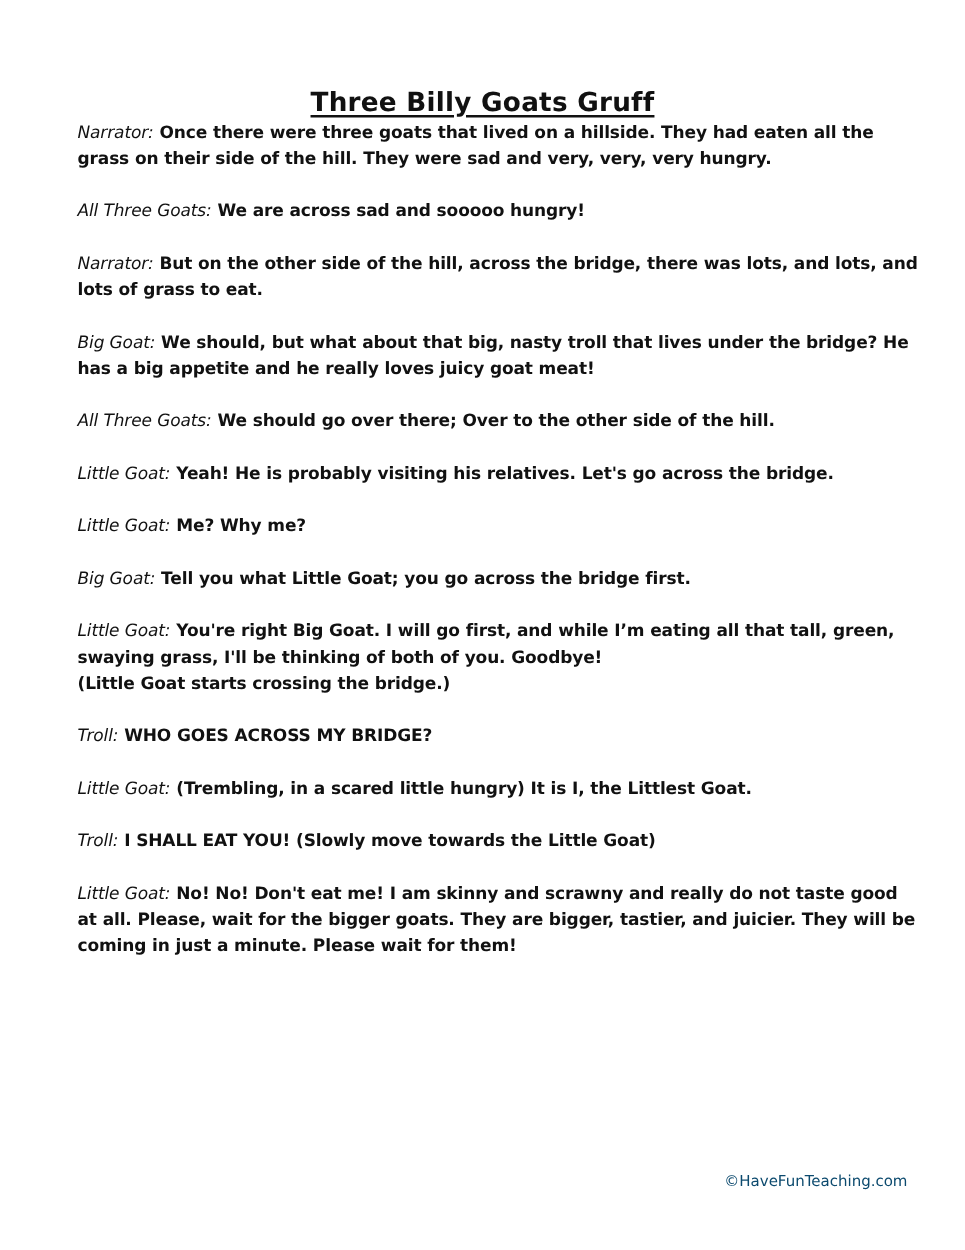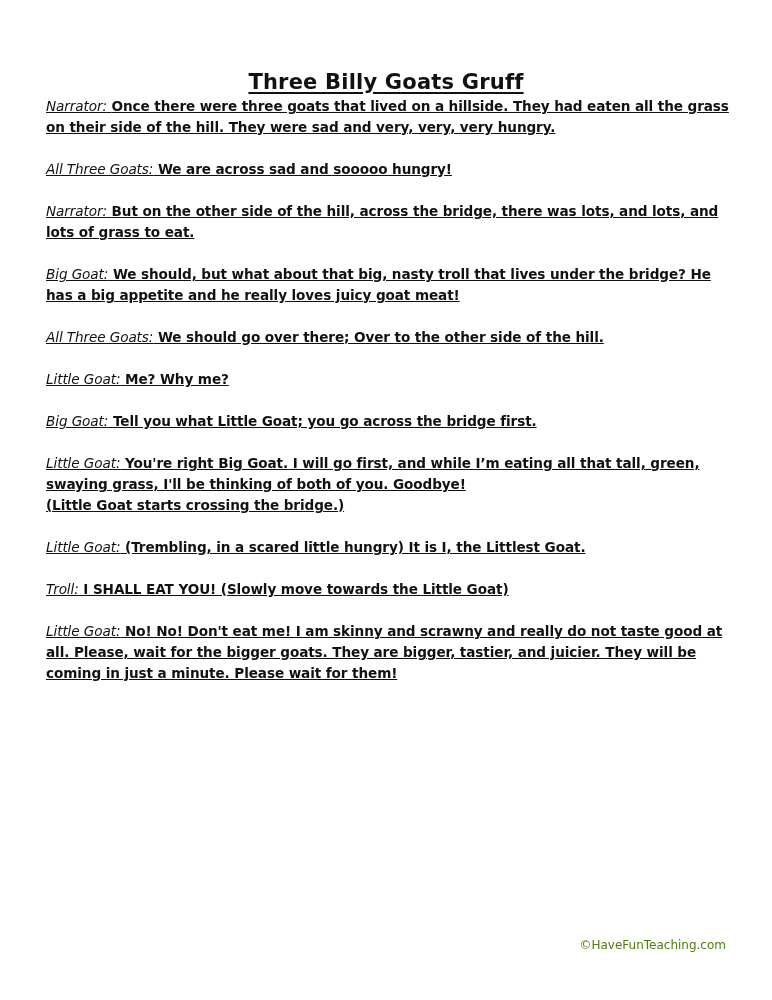--- a/index.html
+++ b/index.html
@@ -2,38 +2,40 @@
 <html><head>
 <meta charset="utf-8">
 <style>
   html, body { margin: 0; padding: 0; background: #ffffff; }
   body { width: 772px; height: 1000px; position: relative; overflow: hidden;
          font-family: "DejaVu Sans", sans-serif; color: #111; }
   .title { position: absolute; top: 46px; left: 0; width: 772px; text-align: center;
            font-size: 21px; font-weight: bold; text-decoration: underline;
            text-underline-offset: 3px; letter-spacing: 0.2px; margin-top: 24px; }
   .script { position: absolute; top: 96px; left: 46px; width: 690px; }
-  .line { font-size: 13.6px; line-height: 21px; font-weight: bold; margin: 0 0 21px 0;
-          letter-spacing: -0.1px; text-decoration: underline; }
+  .line { font-size: 13.6px; line-height: 21px; font-weight: bold; margin: 0 0 21px 16px;
+          letter-spacing: -0.1px; }
   .speaker { font-style: italic; font-weight: normal; }
   .stage { display: block; }
-  .footer { position: absolute; top: 938px; right: 46px; font-size: 12px; color: #4d7c0f; }
+  .footer { position: absolute; top: 938px; right: 46px; font-size: 12px; color: #0c4a6e; }
 </style>
 </head>
 <body>
 
 <div class="title">Three Billy Goats Gruff</div>
 
 <div class="script">
   <p class="line"><span class="speaker">Narrator:</span> <span>Once there were three goats that lived on a hillside. They had eaten all the grass on their side of the hill.  They were sad and very, very, very hungry.</span></p>
   <p class="line"><span class="speaker">All Three Goats:</span> <span>We are across sad and sooooo hungry!</span></p>
   <p class="line"><span class="speaker">Narrator:</span> <span>But on the other side of the hill, across the bridge, there was lots, and lots, and lots of grass to eat.</span></p>
   <p class="line"><span class="speaker">Big Goat:</span> <span>We should, but what about that big, nasty troll that lives under the bridge? He has a big appetite and he really loves juicy goat meat!</span></p>
   <p class="line"><span class="speaker">All Three Goats:</span> <span>We should go over there; Over to the other side of the hill.</span></p>
+  <p class="line"><span class="speaker">Little Goat:</span> <span>Yeah! He is probably visiting his relatives. Let's go across the bridge.</span></p>
   <p class="line"><span class="speaker">Little Goat:</span> <span>Me? Why me?</span></p>
   <p class="line"><span class="speaker">Big Goat:</span> <span>Tell you what Little Goat; you go across the bridge first.</span></p>
   <p class="line"><span class="speaker">Little Goat:</span> <span>You're right Big Goat. I will go first, and while I’m eating all that tall, green, swaying grass, I'll be thinking of both of you. Goodbye!</span><span class="stage">(Little Goat starts crossing the bridge.)</span></p>
+  <p class="line"><span class="speaker">Troll:</span> <span>WHO GOES ACROSS MY BRIDGE?</span></p>
   <p class="line"><span class="speaker">Little Goat:</span> <span>(Trembling, in a scared little hungry) It is I, the Littlest Goat.</span></p>
   <p class="line"><span class="speaker">Troll:</span> <span>I SHALL EAT YOU! (Slowly move towards the Little Goat)</span></p>
   <p class="line"><span class="speaker">Little Goat:</span> <span>No! No! Don't eat me! I am skinny and scrawny and really do not taste good at all. Please, wait for the bigger goats. They are bigger, tastier, and juicier. They will be coming in just a minute. Please wait for them!</span></p>
 </div>
 
 <div class="footer">©HaveFunTeaching.com</div>
 
 </body></html>

